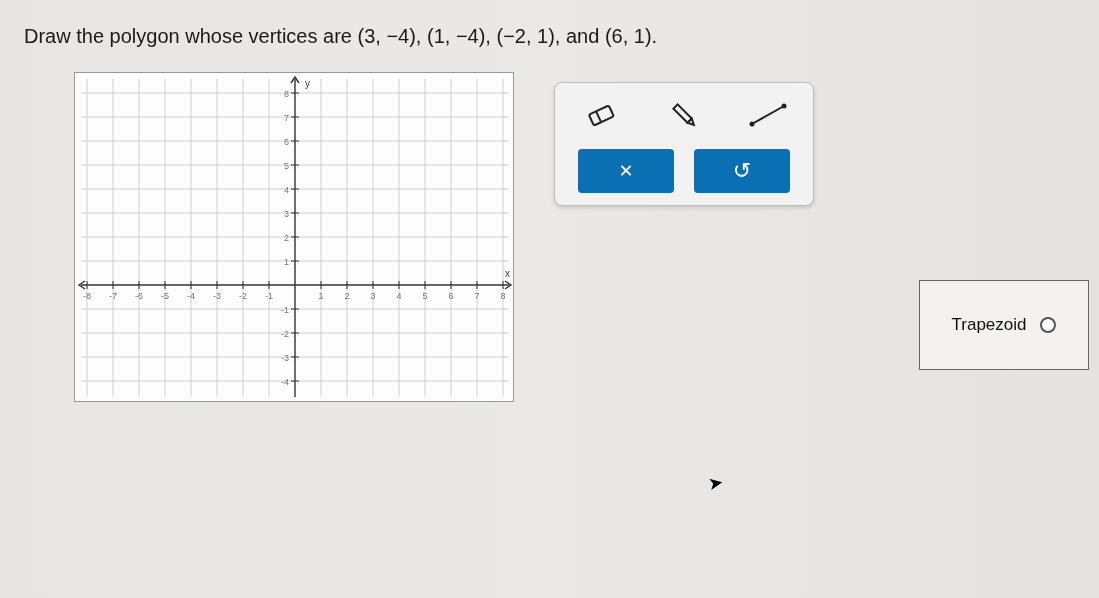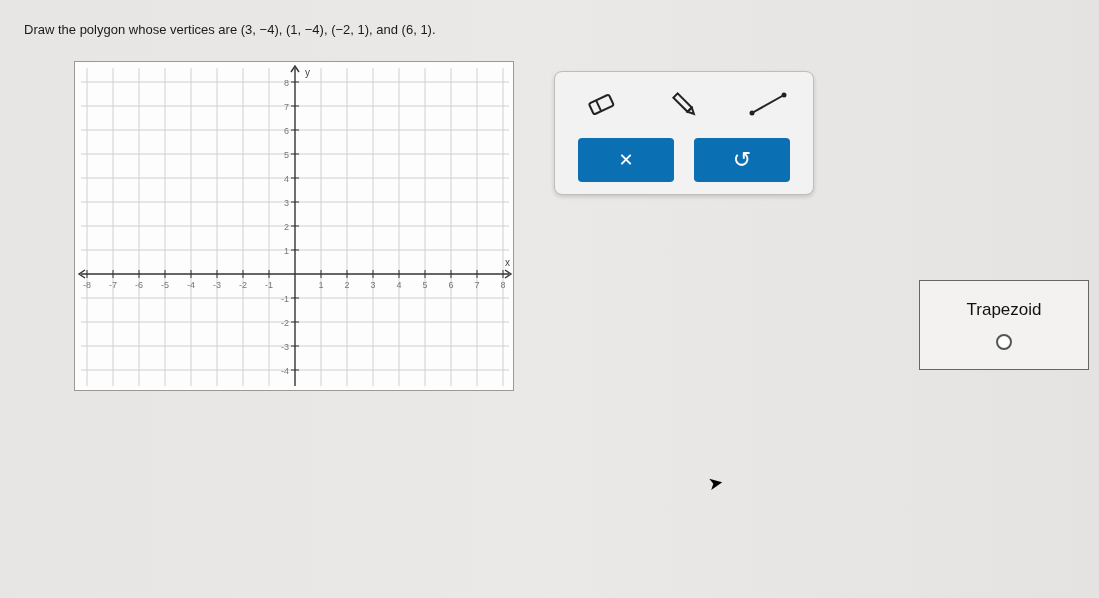--- a/index.html
+++ b/index.html
@@ -8,21 +8,21 @@
     padding: 20px 24px;
     font-family: Arial, sans-serif;
     background: linear-gradient(90deg, #e8e6e4 0%, #ebe9e7 50%, #e5e3e1 100%);
     color: #222;
     width: 1099px;
     height: 598px;
     position: relative;
     overflow: hidden;
   }
   .question-text {
-    font-size: 13px;
+    font-size: 20px;
     line-height: 1.6;
     color: #1a1a1a;
   }
   .question-text .line1 { margin-bottom: 14px; }
   .question-text .line2 { margin-bottom: 28px; }
   .content-row {
     display: flex;
     align-items: flex-start;
     gap: 40px;
     margin-top: 20px;
@@ -82,21 +82,21 @@
   }
   .answer-card {
     position: absolute;
     right: 10px;
     top: 280px;
     width: 170px;
     height: 90px;
     background: #f3f2f0;
     border: 1px solid #666;
     display: flex;
-    flex-direction: column;
+    flex-direction: row;
     align-items: center;
     justify-content: center;
     gap: 14px;
     font-size: 17px;
     color: #111;
   }
   .radio {
     width: 16px;
     height: 16px;
     border: 2px solid #555;

